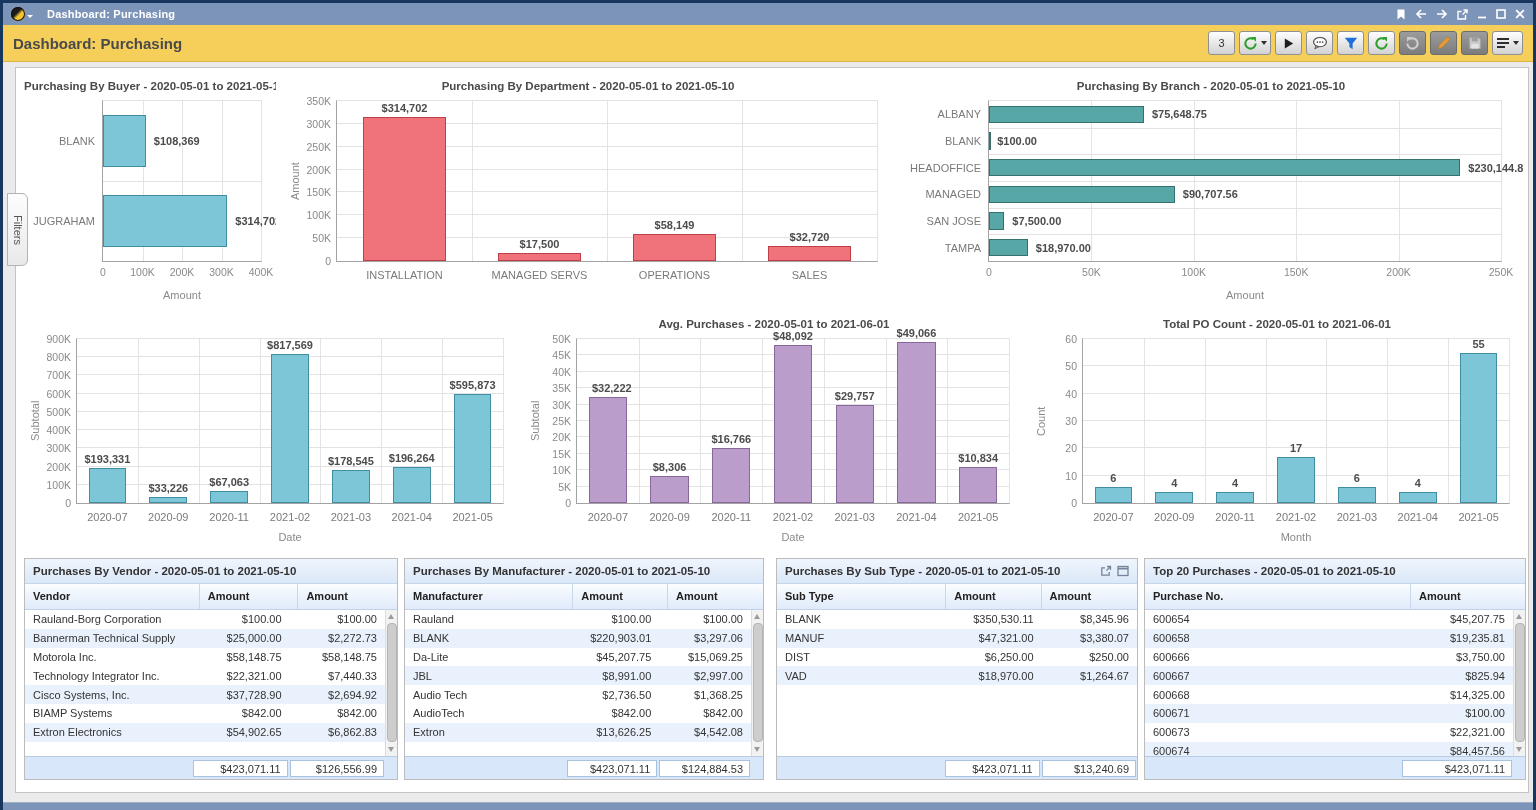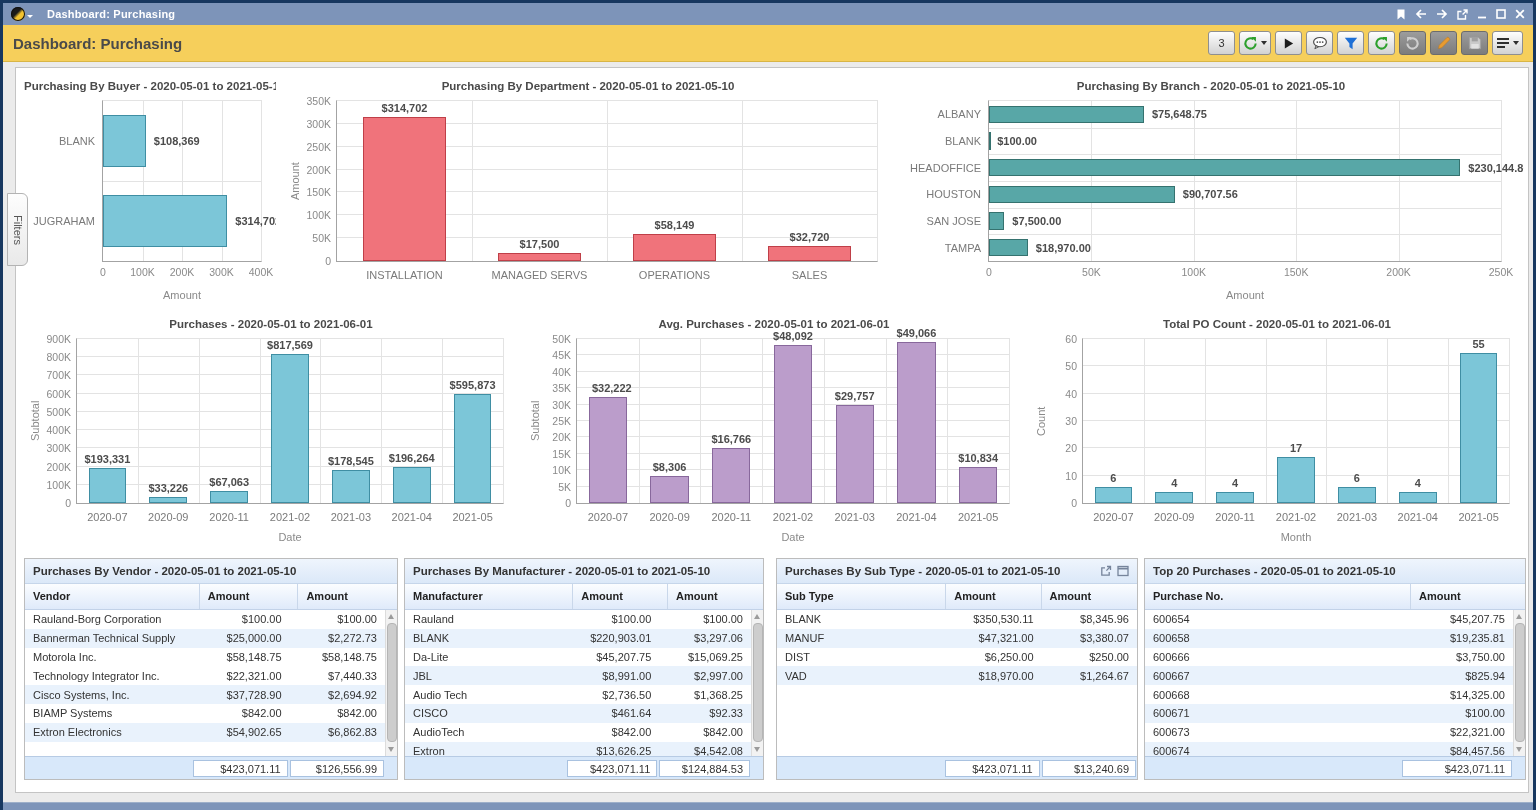--- a/index.html
+++ b/index.html
@@ -283,33 +283,32 @@
             <div class="bar" style="background: rgb(88, 167, 167); border-color: rgb(53, 114, 111); left: 0px; top: 19.6667%; height: 10.6667%; width: 0.04%;"></div>
             <div class="vlabel-h" style="top: 25%; left: calc(0.04% + 8px);">$100.00</div>
             <div class="cat-h" style="top: 25%;">BLANK</div>
             <div class="grid-h" style="top: 33.3333%;"></div>
             <div class="bar" style="background: rgb(88, 167, 167); border-color: rgb(53, 114, 111); left: 0px; top: 36.3333%; height: 10.6667%; width: 92.0579%;"></div>
             <div class="vlabel-h" style="top: 41.6667%; left: calc(92.0579% + 8px);">$230,144.86</div>
             <div class="cat-h" style="top: 41.6667%;">HEADOFFICE</div>
             <div class="grid-h" style="top: 50%;"></div>
             <div class="bar" style="background: rgb(88, 167, 167); border-color: rgb(53, 114, 111); left: 0px; top: 53%; height: 10.6667%; width: 36.283%;"></div>
             <div class="vlabel-h" style="top: 58.3333%; left: calc(36.283% + 8px);">$90,707.56</div>
-            <div class="cat-h" style="top: 58.3333%;">HOUSTON</div>
+            <div class="cat-h" style="top: 58.3333%;">MANAGED</div>
             <div class="grid-h" style="top: 66.6667%;"></div>
             <div class="bar" style="background: rgb(88, 167, 167); border-color: rgb(53, 114, 111); left: 0px; top: 69.6667%; height: 10.6667%; width: 3%;"></div>
             <div class="vlabel-h" style="top: 75%; left: calc(3% + 8px);">$7,500.00</div>
             <div class="cat-h" style="top: 75%;">SAN JOSE</div>
             <div class="grid-h" style="top: 83.3333%;"></div>
             <div class="bar" style="background: rgb(88, 167, 167); border-color: rgb(53, 114, 111); left: 0px; top: 86.3333%; height: 10.6667%; width: 7.588%;"></div>
             <div class="vlabel-h" style="top: 91.6667%; left: calc(7.588% + 8px);">$18,970.00</div>
             <div class="cat-h" style="top: 91.6667%;">TAMPA</div>
           </div>
         </div>
       <div class="chart" style="left:8px;top:244px;width:494px;height:236px;--pl:52px;--pr:14px;">
-          <div class="chart-title">Purchases - 2020-05-01 to 2021-06-01</div>
           <div class="ylabel">Subtotal</div>
           <div class="xlabel">Date</div>
           <div class="plot">
             <div class="tick-y" style="bottom: 0%;">0</div>
             <div class="grid-h" style="bottom: 11.1111%;"></div>
             <div class="tick-y" style="bottom: 11.1111%;">100K</div>
             <div class="grid-h" style="bottom: 22.2222%;"></div>
             <div class="tick-y" style="bottom: 22.2222%;">200K</div>
             <div class="grid-h" style="bottom: 33.3333%;"></div>
             <div class="tick-y" style="bottom: 33.3333%;">300K</div>
@@ -544,25 +543,20 @@
               <div class="tp-row alt">
                 <div class="tp-cell" style="width: 47%;">JBL</div>
                 <div class="tp-cell num" style="width: 26.5%;">$8,991.00</div>
                 <div class="tp-cell num" style="width: 26.5%;">$2,997.00</div>
               </div>
               <div class="tp-row">
                 <div class="tp-cell" style="width: 47%;">Audio Tech</div>
                 <div class="tp-cell num" style="width: 26.5%;">$2,736.50</div>
                 <div class="tp-cell num" style="width: 26.5%;">$1,368.25</div>
               </div>
-              <div class="tp-row alt">
-                <div class="tp-cell" style="width: 47%;">CISCO</div>
-                <div class="tp-cell num" style="width: 26.5%;">$461.64</div>
-                <div class="tp-cell num" style="width: 26.5%;">$92.33</div>
-              </div>
               <div class="tp-row">
                 <div class="tp-cell" style="width: 47%;">AudioTech</div>
                 <div class="tp-cell num" style="width: 26.5%;">$842.00</div>
                 <div class="tp-cell num" style="width: 26.5%;">$842.00</div>
               </div>
               <div class="tp-row alt">
                 <div class="tp-cell" style="width: 47%;">Extron</div>
                 <div class="tp-cell num" style="width: 26.5%;">$13,626.25</div>
                 <div class="tp-cell num" style="width: 26.5%;">$4,542.08</div>
               </div>

